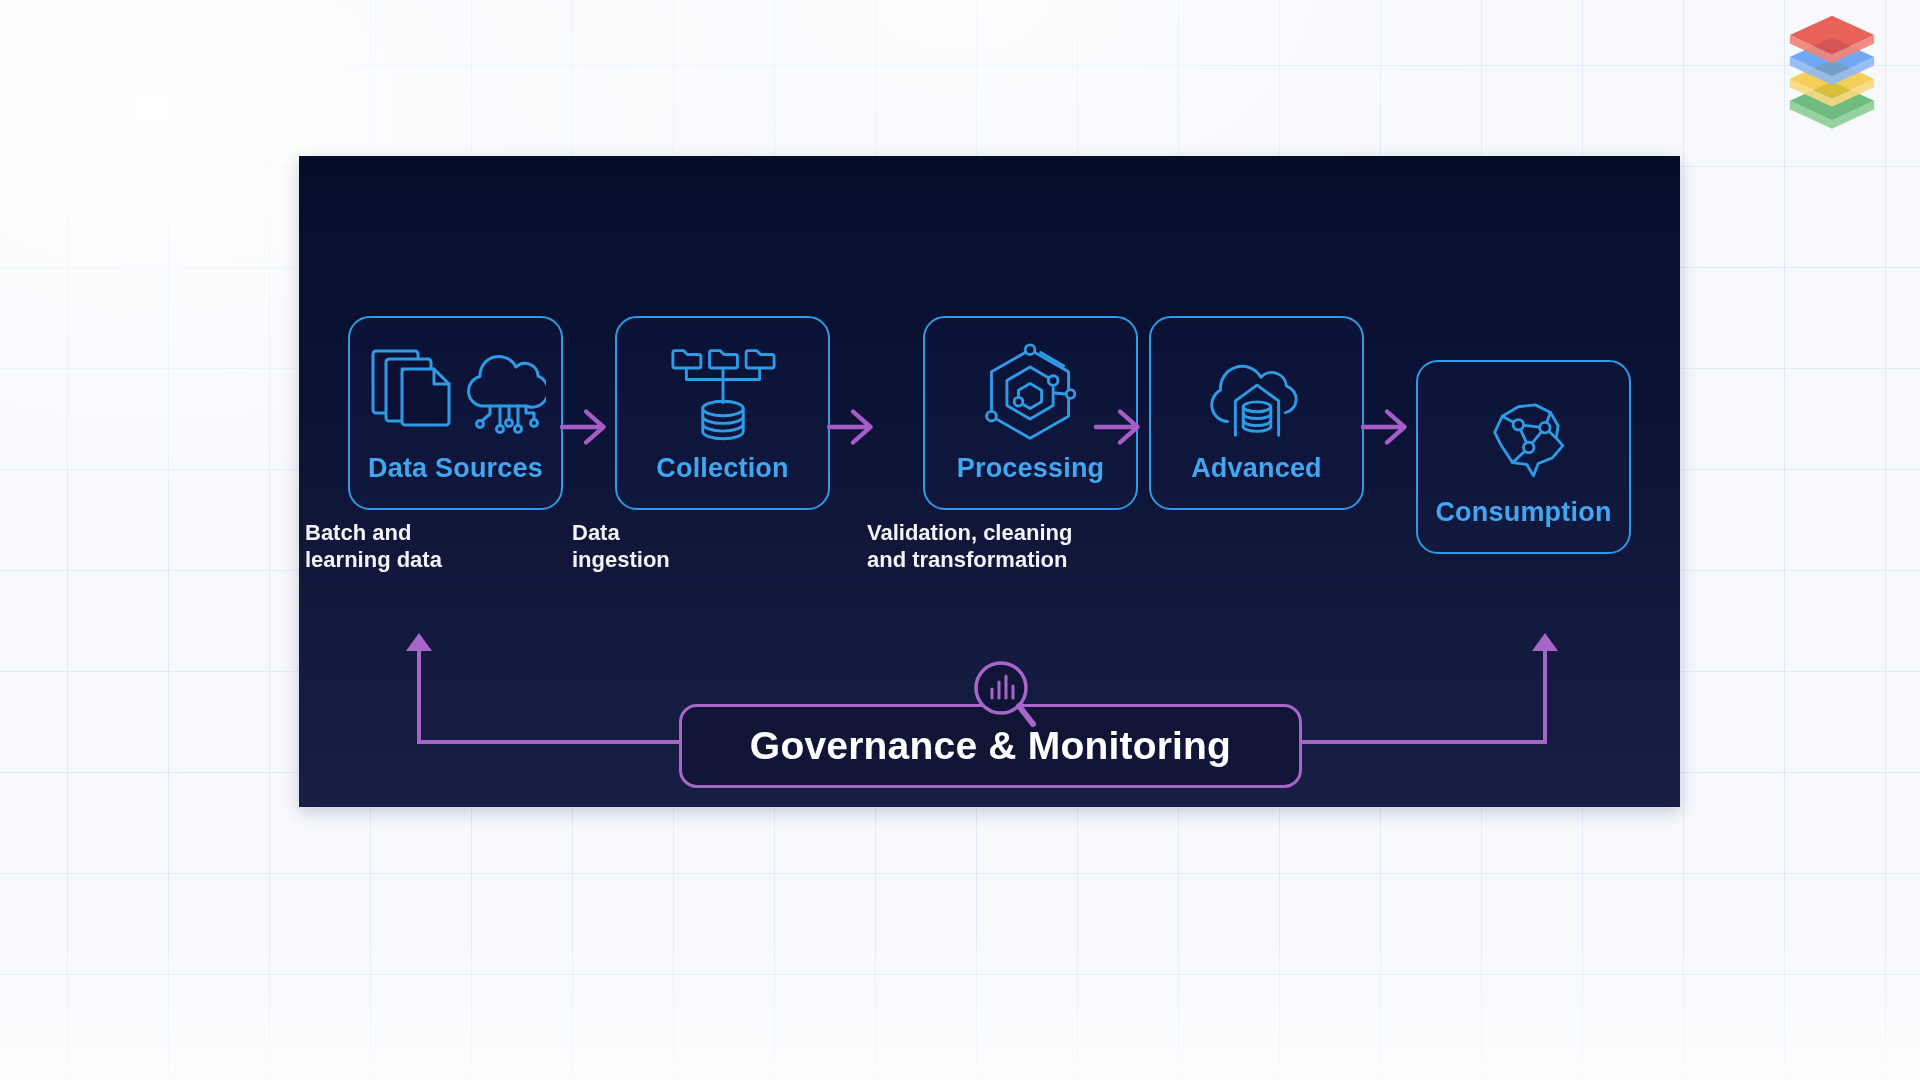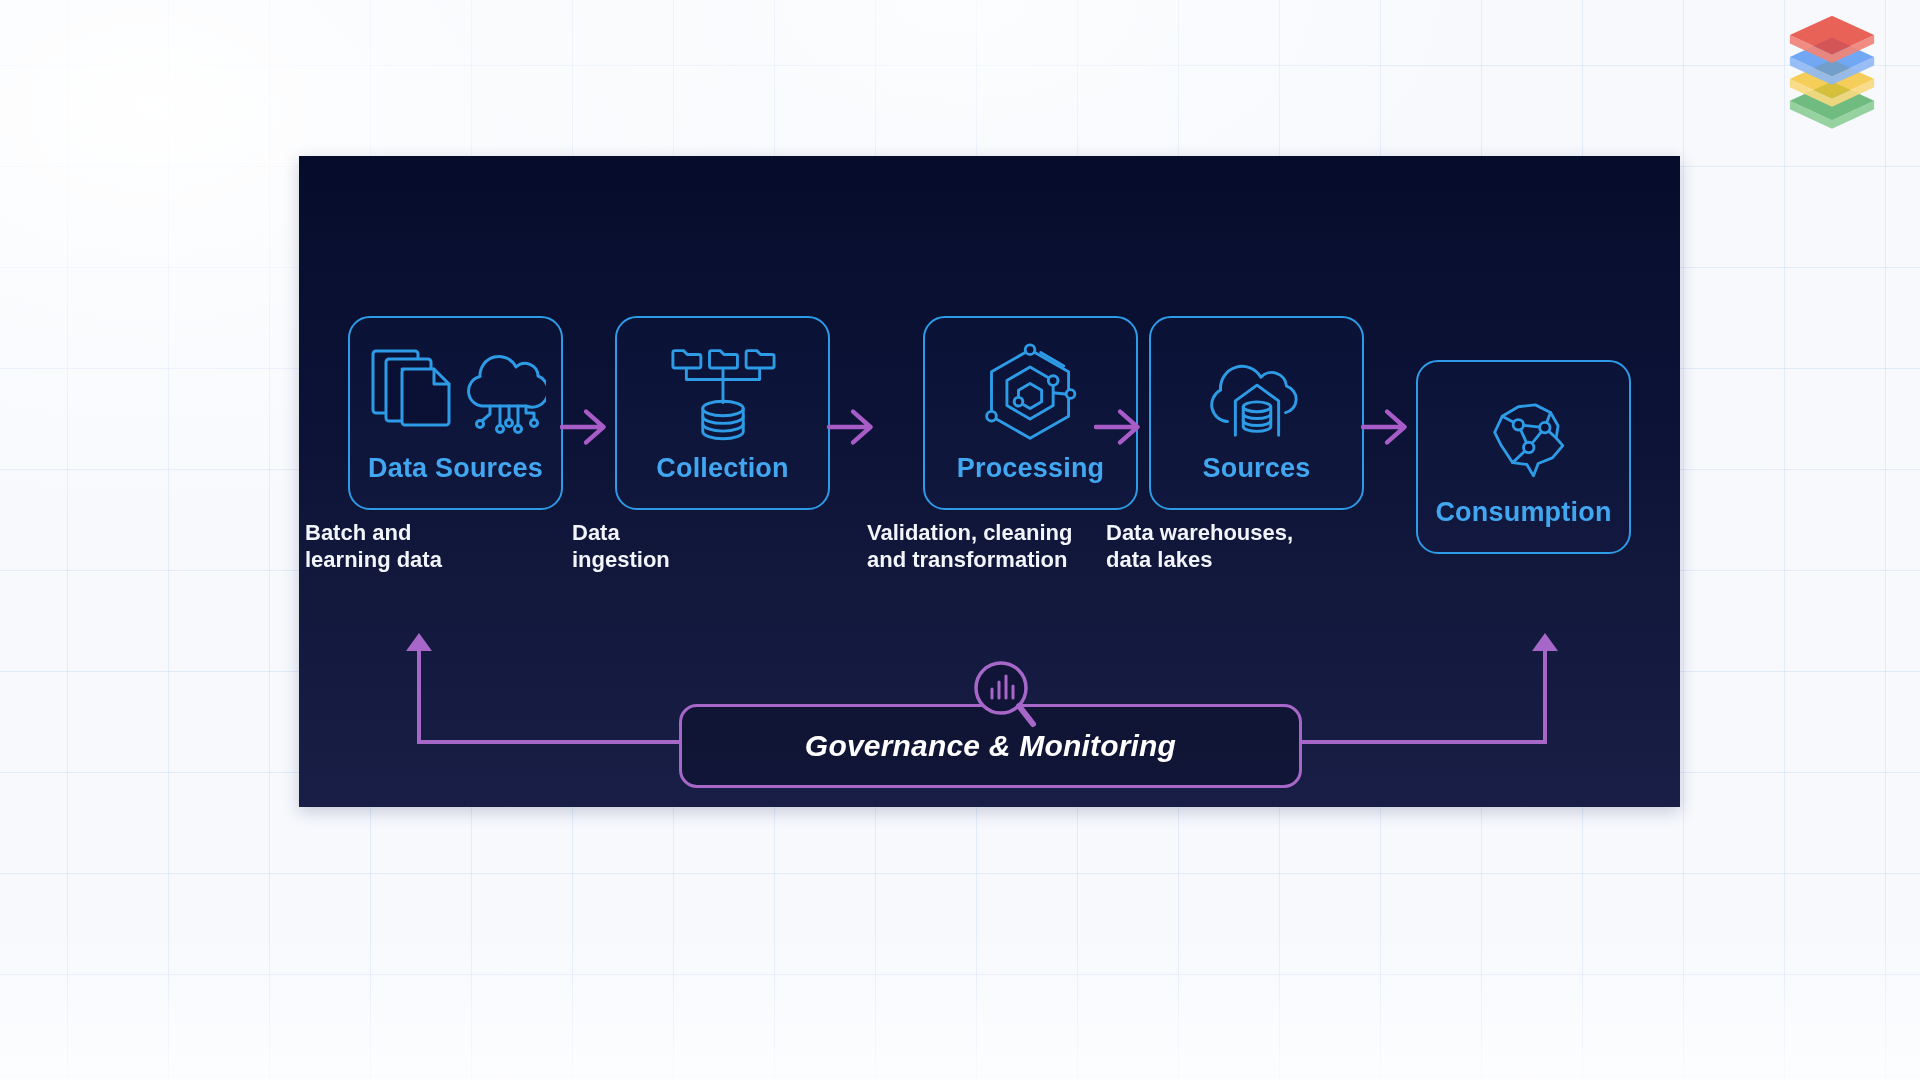--- a/index.html
+++ b/index.html
@@ -48,21 +48,21 @@
   }
   .caption span{display:block;}
   .flow-arrow{position:absolute;top:251px;width:58px;height:40px;}
   .gov-box{
     position:absolute;left:380px;top:548px;width:623px;height:84px;
     border:3px solid #a767c9;border-radius:18px;
     background:rgba(9,13,38,0.45);
     box-sizing:border-box;
     display:flex;align-items:center;justify-content:center;
   }
-  .gov-label{font-size:30px;font-weight:700;color:#ffffff;letter-spacing:0.2px;font-style:italic;}
+  .gov-label{font-size:39px;font-weight:700;color:#ffffff;letter-spacing:0.2px;}
   .magnifier{position:absolute;left:666px;top:496px;width:80px;height:86px;z-index:3;}
   .conn-h{position:absolute;height:4px;background:#a767c9;top:584px;}
   .conn-v{position:absolute;width:4px;background:#a767c9;top:494px;height:94px;}
   .conn-head{
     position:absolute;top:477px;width:0;height:0;
     border-left:13px solid transparent;border-right:13px solid transparent;
     border-bottom:18px solid #a767c9;
   }
   svg{display:block;}
 </style>
@@ -157,21 +157,21 @@
   <div class="stage" style="left:850px;">
     <div class="icon-wrap">
       <svg width="118" height="100" viewBox="0 0 120 100" fill="none" stroke="#2d9be5" stroke-width="3" stroke-linecap="round" stroke-linejoin="round">
         <path d="M30,78 a17,17 0 0 1 -7,-32 a22,22 0 0 1 41,-13 a15,15 0 0 1 26,9 a14,14 0 0 1 -1,27"></path>
         <path d="M38,92 V57 L60,41 L82,57 V92"></path>
         <path d="M46,63 v20 a14,5 0 0 0 28,0 v-20"></path>
         <ellipse cx="60" cy="63" rx="14" ry="5"></ellipse>
         <path d="M46,70 a14,5 0 0 0 28,0 M46,77 a14,5 0 0 0 28,0"></path>
       </svg>
     </div>
-    <div class="stage-label">Sources</div>
+    <div class="stage-label">Advanced</div>
   </div>
 
   <div class="stage" style="left:1117px;margin-top:44px;">
     <div class="icon-wrap">
       <svg width="106" height="106" viewBox="0 0 112 112" fill="none" stroke="#2d9be5" stroke-width="3" stroke-linecap="round" stroke-linejoin="round">
         <path d="M32,64 L25,50 L33,33 L50,23 L68,21 L84,29 L92,43 L90,56 L97,64 L86,77 L71,83 L66,96 L59,84 L44,82 Z"></path>
         <path d="M50,42 L78,45 M50,42 L61,66 M78,45 L61,66 M50,42 L33,33 M78,45 L84,29 M78,45 L90,56 M61,66 L44,82"></path>
         <circle cx="50" cy="42" r="5.5" fill="#0b1135"></circle>
         <circle cx="78" cy="45" r="5.5" fill="#0b1135"></circle>
         <circle cx="61" cy="66" r="5.5" fill="#0b1135"></circle>
@@ -185,24 +185,20 @@
     <span>learning data</span>
   </div>
   <div class="caption" style="left:273px;">
     <span>Data</span>
     <span>ingestion</span>
   </div>
   <div class="caption" style="left:568px;">
     <span>Validation, cleaning</span>
     <span>and transformation</span>
   </div>
-  <div class="caption" style="left:807px;">
-    <span>Data warehouses,</span>
-    <span>data lakes</span>
-  </div>
 
   <div class="flow-arrow" style="left:261px;">
     <svg width="58" height="40" viewBox="0 0 60 40" fill="none" stroke="#a85cc8" stroke-width="4.5" stroke-linecap="round" stroke-linejoin="round">
         <path d="M2,20 H42 M27,4 L45,20 L27,36"></path>
       </svg>
   </div>
   <div class="flow-arrow" style="left:528px;">
     <svg width="58" height="40" viewBox="0 0 60 40" fill="none" stroke="#a85cc8" stroke-width="4.5" stroke-linecap="round" stroke-linejoin="round">
         <path d="M2,20 H42 M27,4 L45,20 L27,36"></path>
       </svg>

